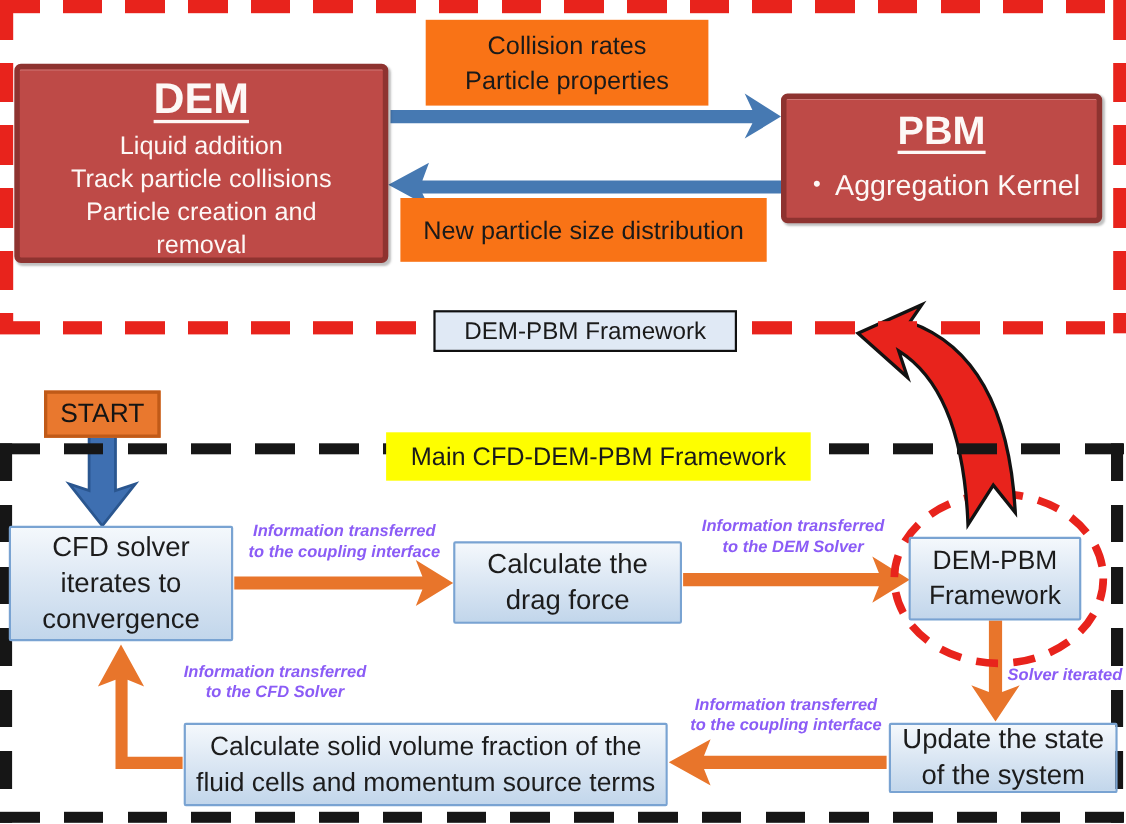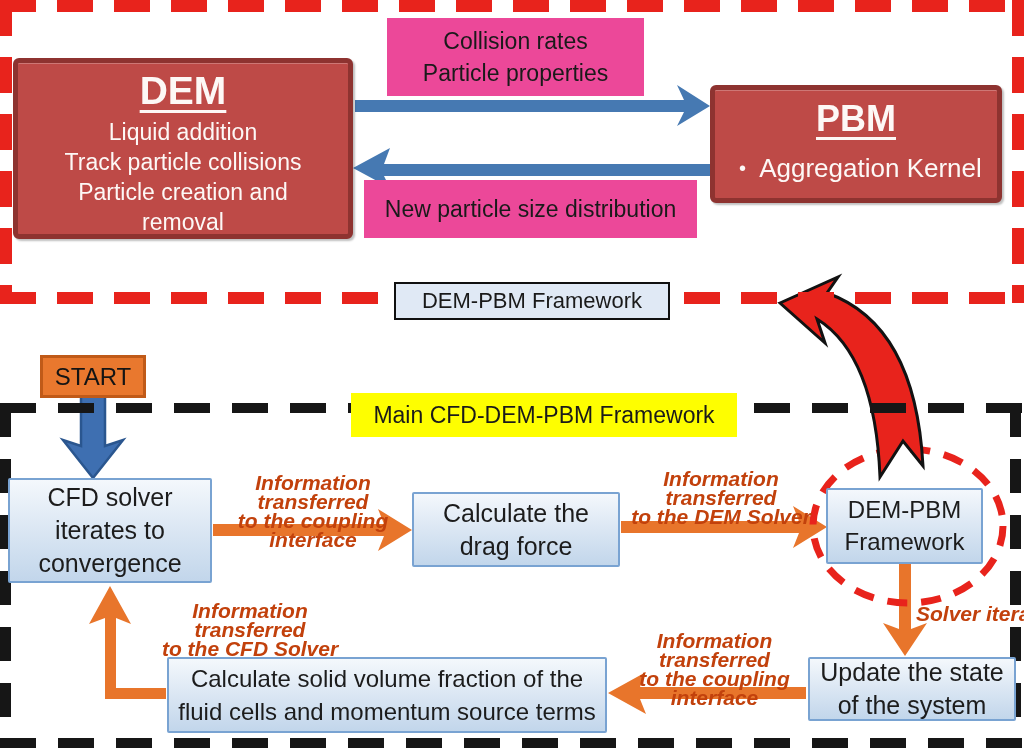--- a/index.html
+++ b/index.html
@@ -9,33 +9,33 @@
   
   .dash-h-red{height:12px;background:repeating-linear-gradient(90deg,#e8231c 0 36px,transparent 36px 57px);}
   .dash-v-red{width:12px;background:repeating-linear-gradient(180deg,#e8231c 0 36px,transparent 36px 57px);}
   .dash-h-blk{height:10px;background:repeating-linear-gradient(90deg,#161616 0 36px,transparent 36px 58px);}
   .dash-v-blk{width:11px;background:repeating-linear-gradient(180deg,#161616 0 34px,transparent 34px 56px);}
   
   .redbox{background:#be4a47;border:5px solid #8e3330;border-radius:6px;color:#fdf8f6;
           text-align:center;box-shadow:inset 0 1px 0 rgba(255,255,255,.25),2px 2px 2px rgba(0,0,0,.25);}
   .redbox .title{font-weight:bold;text-decoration:underline;text-underline-offset:6px;text-decoration-thickness:3px;}
   
-  .beige{background:#ec4899;text-align:center;font-size:23px;line-height:32px;
+  .beige{background:#f97316;text-align:center;font-size:23px;line-height:32px;
          display:flex;flex-direction:column;justify-content:center;}
   
   .flowbox{background:linear-gradient(180deg,#f4f8fc 0%,#dde8f4 45%,#c2d6eb 100%);
            border:2px solid #79a3d2;border-radius:2px;display:flex;flex-direction:column;
            justify-content:center;text-align:center;font-size:25px;line-height:33px;color:#1c1c1c;}
   .tagbox{background:#e0e9f5;border:2px solid #101010;display:flex;align-items:center;
           justify-content:center;font-size:22px;}
   .yellowbox{background:#fefe00;display:flex;align-items:center;justify-content:center;font-size:23px;}
   .startbox{background:#e9782e;border:3px solid #c05a18;display:flex;align-items:center;
             justify-content:center;font-size:24px;font-weight:500;color:#141414;}
   
-  .note{font-size:21px;font-weight:bold;font-style:italic;line-height:19px;text-align:center;color:#c2410c;}
+  .note{font-size:15px;font-weight:bold;font-style:italic;line-height:19px;text-align:center;color:#8b5cf6;}
   svg{display:block;}
 </style>
 </head>
 <body>
 
 <div class="canvas">
 
   <div class="abs" style="left:770px;top:273px;width:170px;height:225px;background:#ffffff;z-index:1;"></div>
 
   <svg class="abs" style="left:0;top:0;z-index:2;" width="1024" height="749" viewBox="0 0 1024 749">

